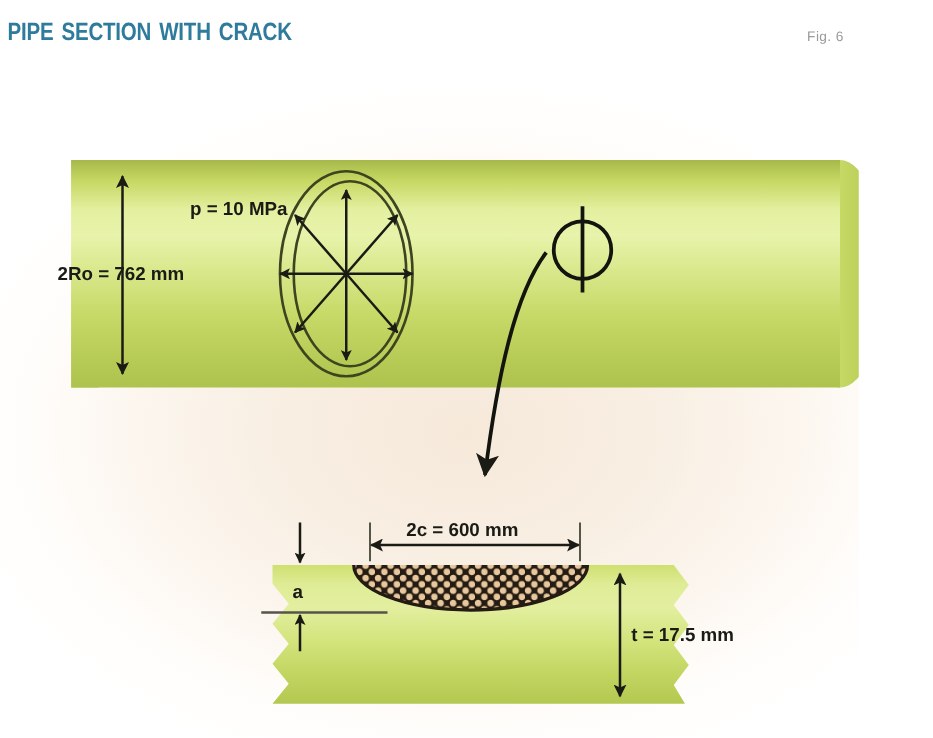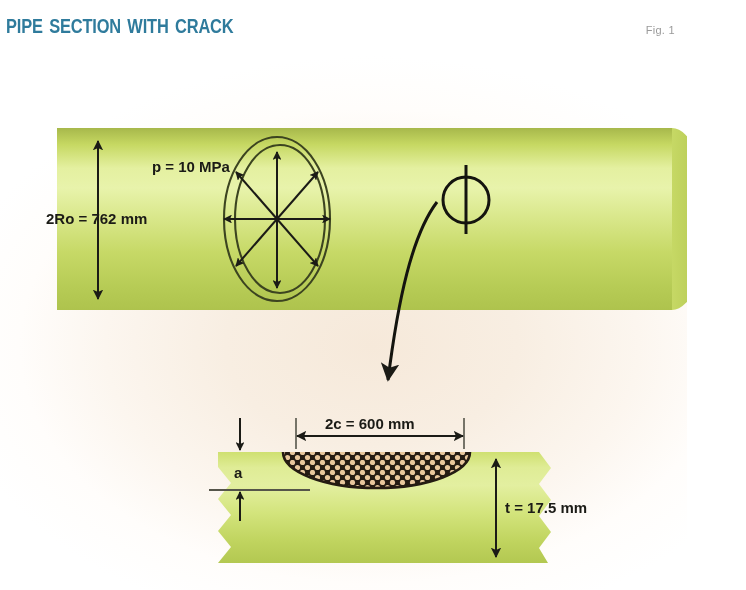--- a/index.html
+++ b/index.html
@@ -84,21 +84,21 @@
 </style>
 </head>
 <body>
 
 <div id="stage">
 
   <div id="glow"></div>
 
   <div id="title">Pipe section with crack</div>
 
-  <div id="figlabel">Fig. 1</div>
+  <div id="figlabel">Fig. 6</div>
 
   <svg class="layer" viewBox="0 0 746 590">
     <defs>
 
       <linearGradient id="pipeGrad" x1="0" y1="0" x2="0" y2="1">
         <stop offset="0%" stop-color="#a7b84b"></stop>
         <stop offset="9%" stop-color="#c6d862"></stop>
         <stop offset="22%" stop-color="#e4f0a0"></stop>
         <stop offset="33%" stop-color="#e8f3ab"></stop>
         <stop offset="47%" stop-color="#dbe98f"></stop>

